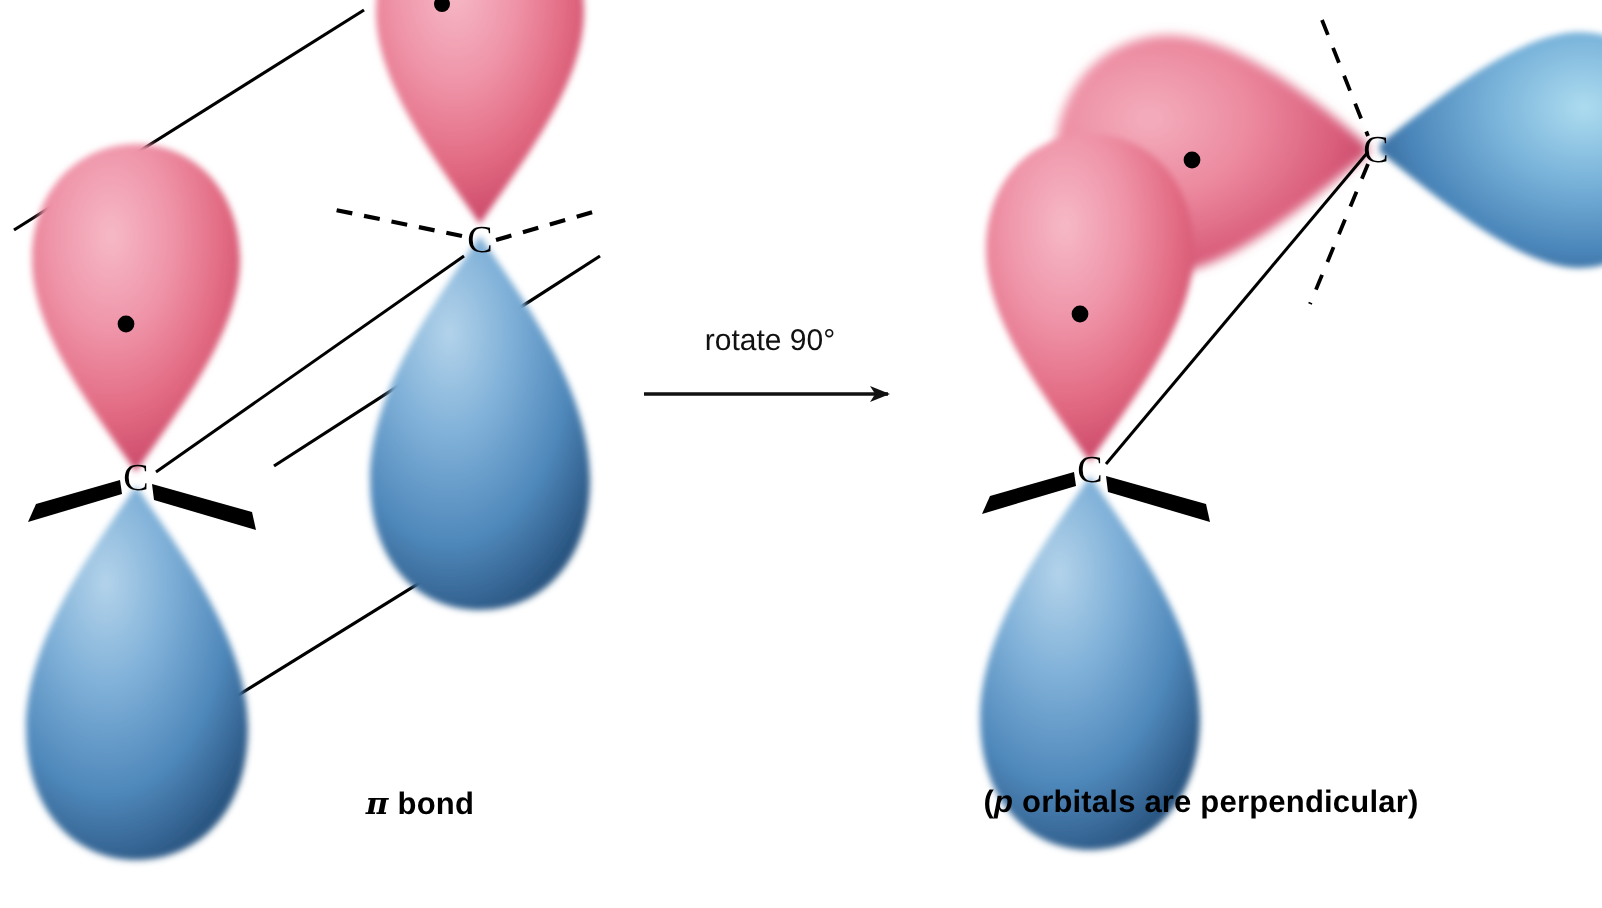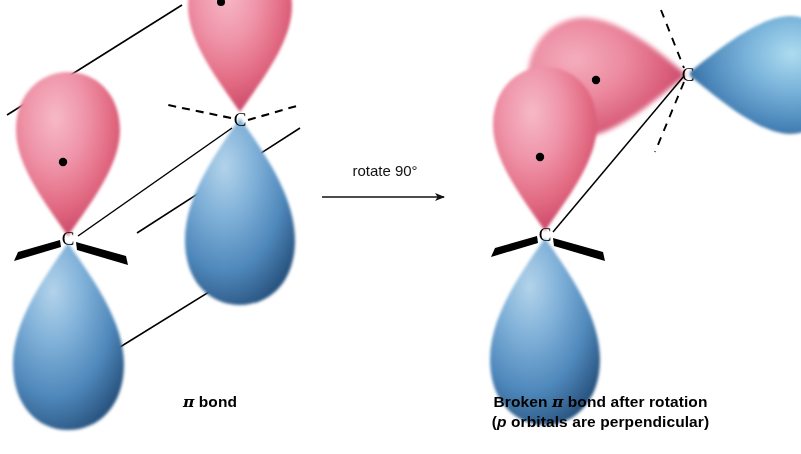--- a/index.html
+++ b/index.html
@@ -184,15 +184,14 @@
   </g>
 </svg>
 
 <div class="arrow-label">rotate 90°</div>
 
 <div class="caption" id="caption-left">
   <span><span class="pi">π</span> bond</span>
 </div>
 
 <div class="caption" id="caption-right">
-  <span>Broken <span class="pi">π</span> bond after rotation</span>
   <span class="line2">(<span class="ital-p">p</span> orbitals are perpendicular)</span>
 </div>
 
 </body></html>

